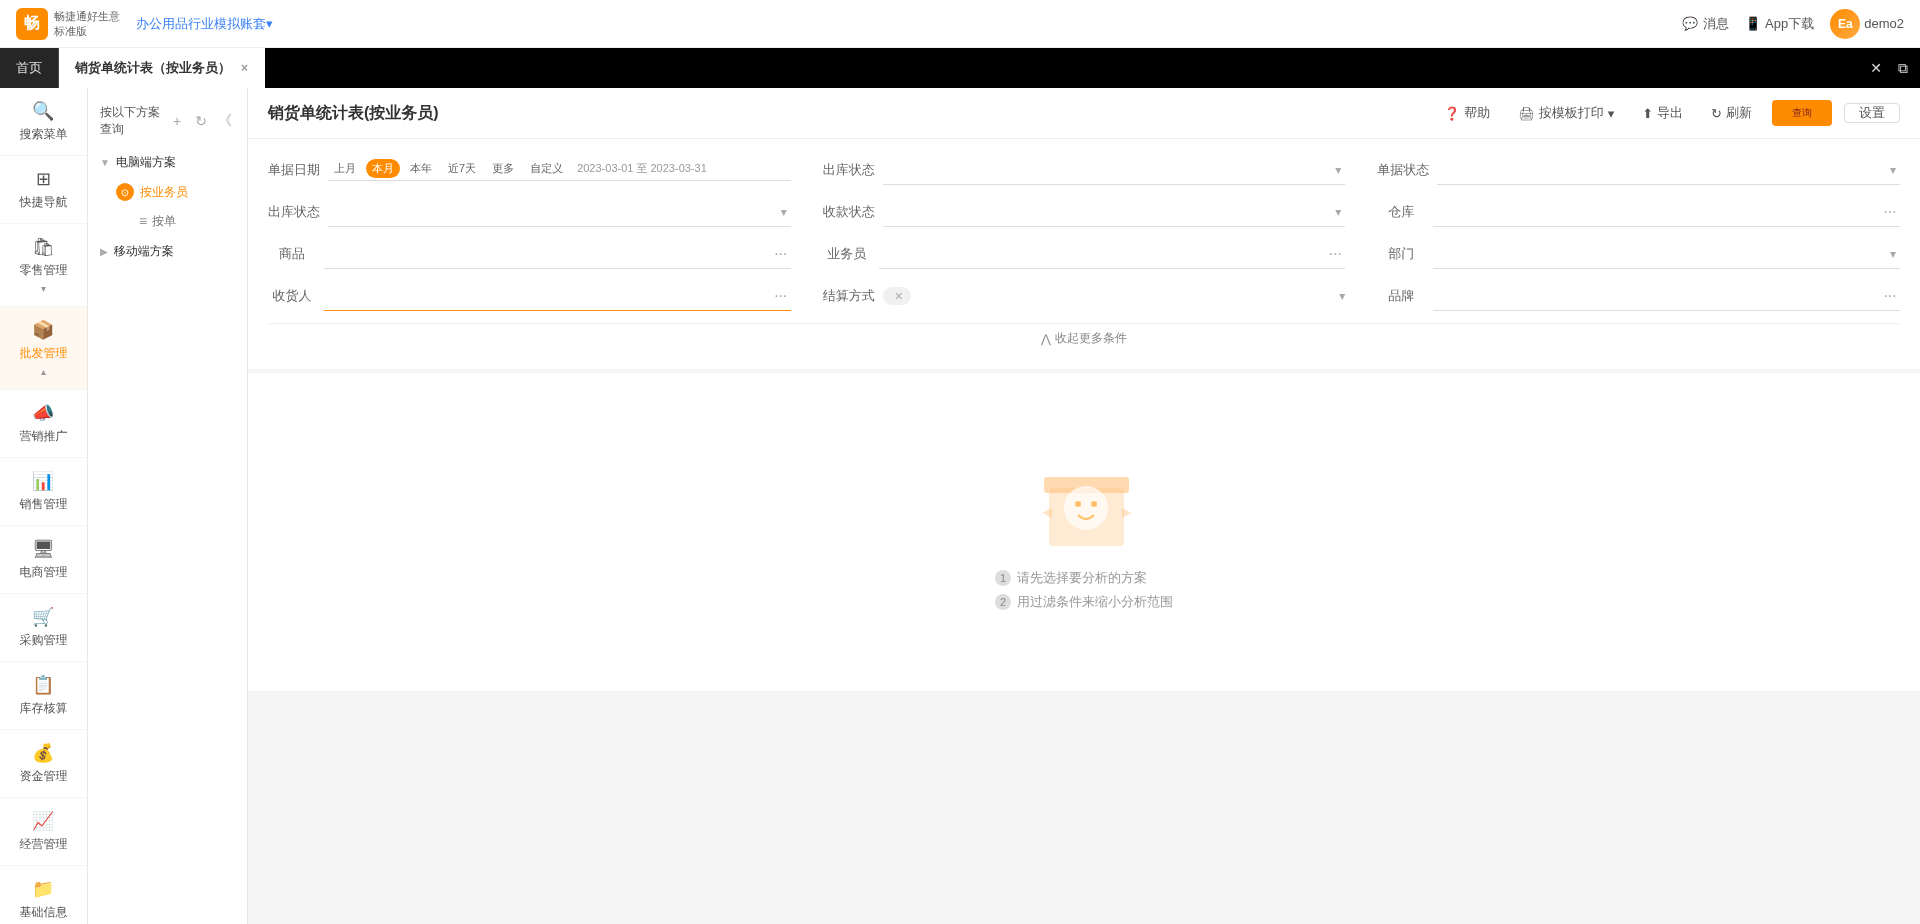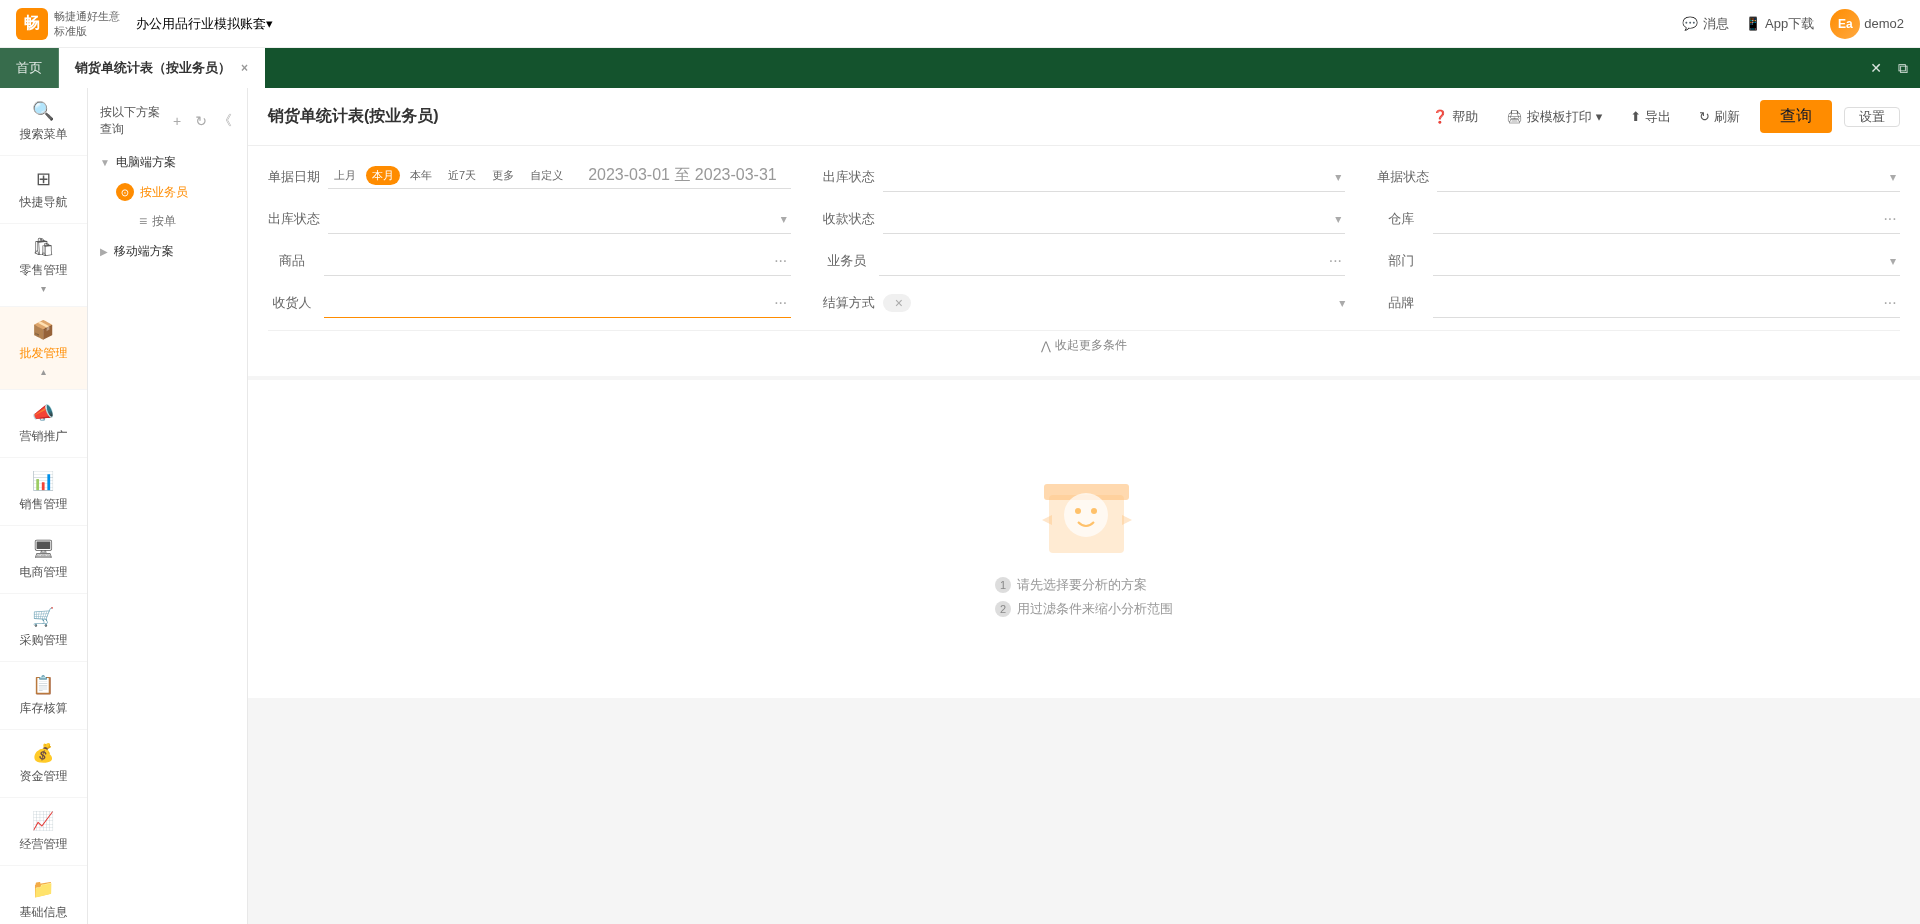--- a/index.html
+++ b/index.html
@@ -41,21 +41,21 @@
     }
     .logo-text {
       font-size: 11px;
       color: #666;
       line-height: 1.3;
     }
     .dropdown-selector {
       display: flex;
       align-items: center;
       gap: 0;
-      color: #000000;
+      color: #3b82f6;
       font-size: 13px;
       cursor: pointer;
       padding: 4px 8px;
       border-radius: 4px;
     }
     .top-header-right {
       display: flex;
       align-items: center;
       gap: 16px;
     }
@@ -76,21 +76,21 @@
       align-items: center;
       justify-content: center;
       color: white;
       font-size: 12px;
       font-weight: bold;
     }
 
     
     .tab-bar {
       height: 40px;
-      background: #14532d;
+      background: #000000;
       display: flex;
       align-items: center;
       padding: 0 0;
       flex-shrink: 0;
     }
     .tab-item {
       height: 40px;
       display: flex;
       align-items: center;
       padding: 0 16px;
@@ -295,26 +295,26 @@
       display: flex;
       align-items: center;
       gap: 4px;
       cursor: pointer;
       color: #555;
       font-size: 13px;
       padding: 4px 8px;
     }
     .btn-primary {
       background: #ff8c00;
-      color: #0f172a;
+      color: #7f1d1d;
       border: none;
       padding: 6px 20px;
       border-radius: 4px;
       cursor: pointer;
-      font-size: 16px;
+      font-size: 10px;
     }
     .btn-settings {
       background: white;
       color: #555;
       border: 1px solid #ddd;
       padding: 0 14px;
       border-radius: 4px;
       cursor: pointer;
       font-size: 13px;
     }
@@ -415,23 +415,23 @@
       border-radius: 3px;
       white-space: nowrap;
     }
     .date-btn.active {
       background: #ff8c00;
       color: white;
       border-radius: 10px;
       text-align: right;
     }
     .date-range-text {
-      font-size: 16px;
+      font-size: 11px;
       color: #999;
-      margin-left: 15px;
+      margin-left: 4px;
     }
 
     
     .tag-close {
       display: inline-flex;
       align-items: center;
       gap: 4px;
       background: #f0f0f0;
       border-radius: 10px;
       padding: 2px 8px;

